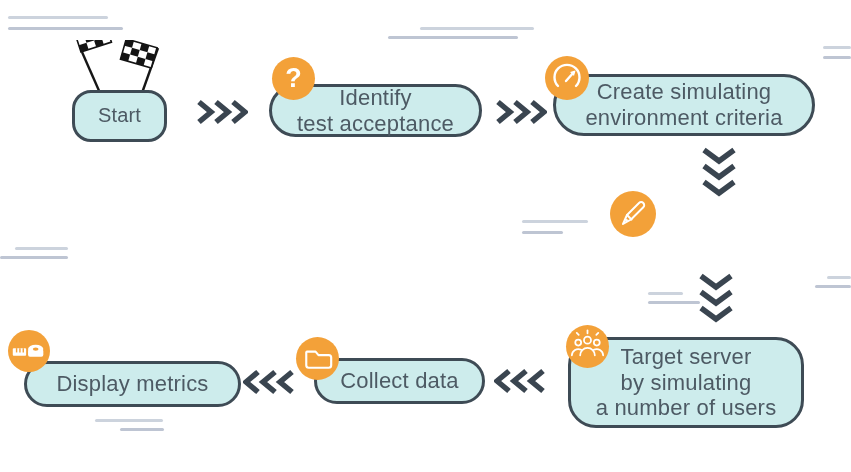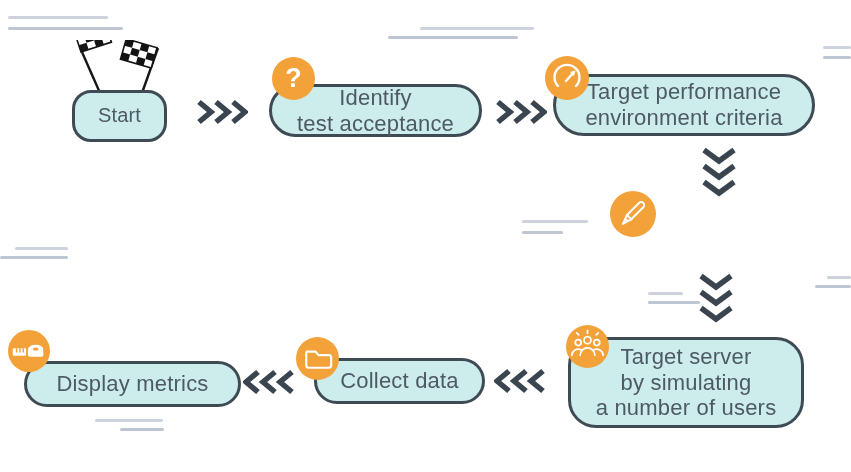--- a/index.html
+++ b/index.html
@@ -88,21 +88,21 @@
   <div class="pill" style="left:72px;top:90px;width:95px;height:52px;border-radius:19px;font-size:20px">
     <span>Start</span>
   </div>
 
   <div class="pill" style="left:269px;top:84px;width:213px;height:53px;border-radius:27px">
     <span>Identify</span>
     <span>test acceptance</span>
   </div>
 
   <div class="pill" style="left:553px;top:74px;width:262px;height:62px;border-radius:31px">
-    <span>Target performance</span>
+    <span>Create simulating</span>
     <span>environment criteria</span>
   </div>
 
 
   <div class="pill" style="left:314px;top:358px;width:171px;height:46px;border-radius:23px">
     <span>Collect data</span>
   </div>
 
   <div class="pill" style="left:568px;top:337px;width:236px;height:91px;border-radius:28px">
     <span>Target server</span>

